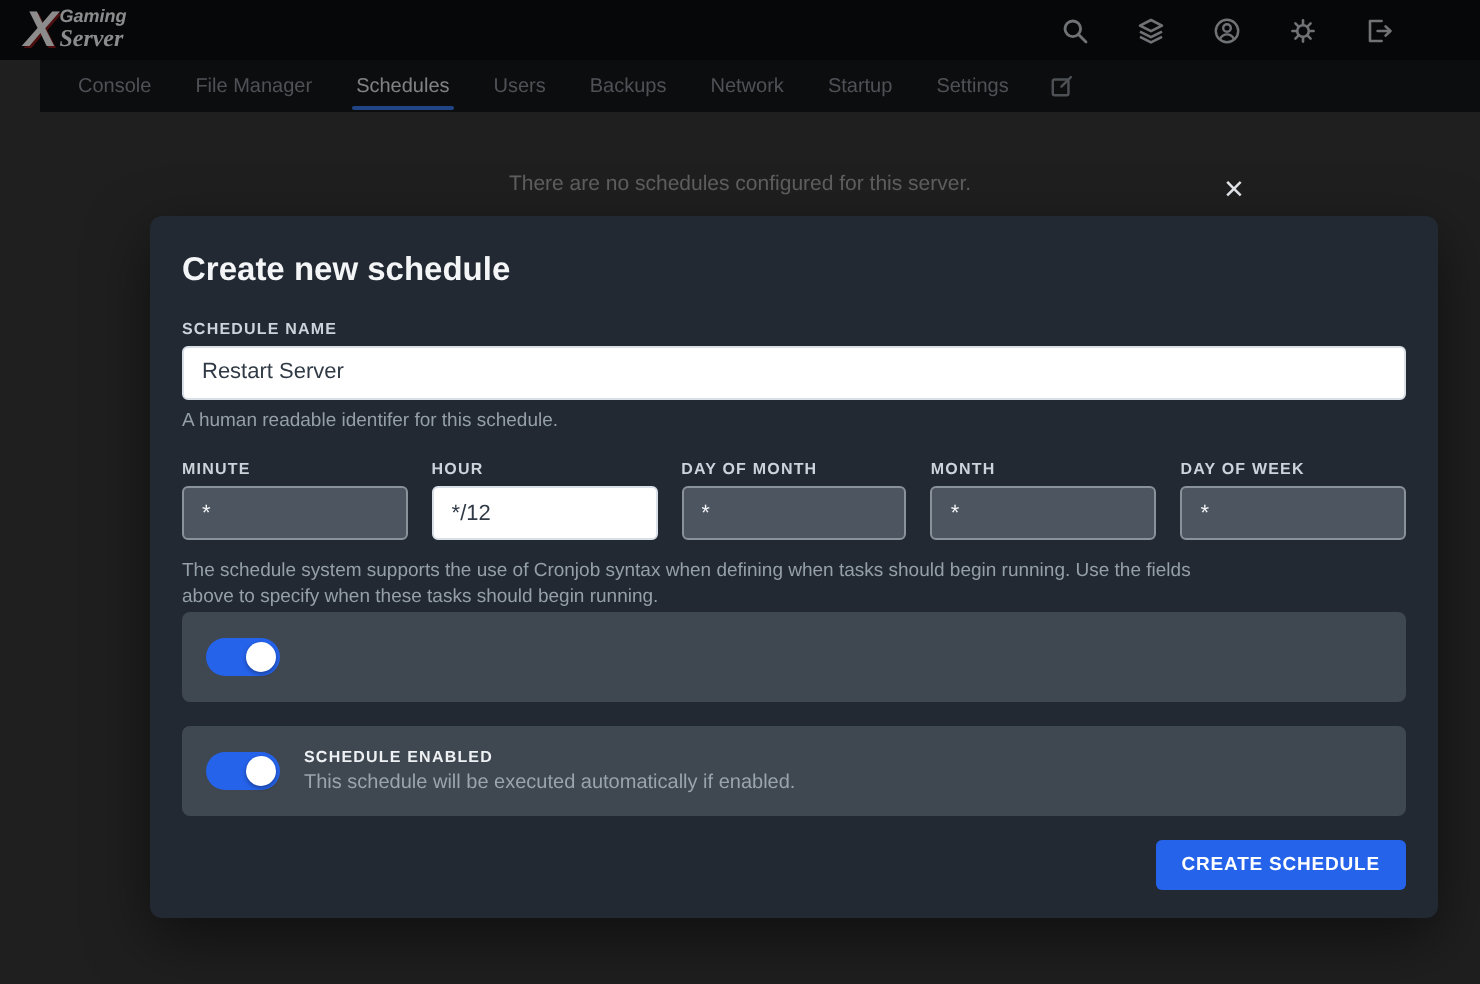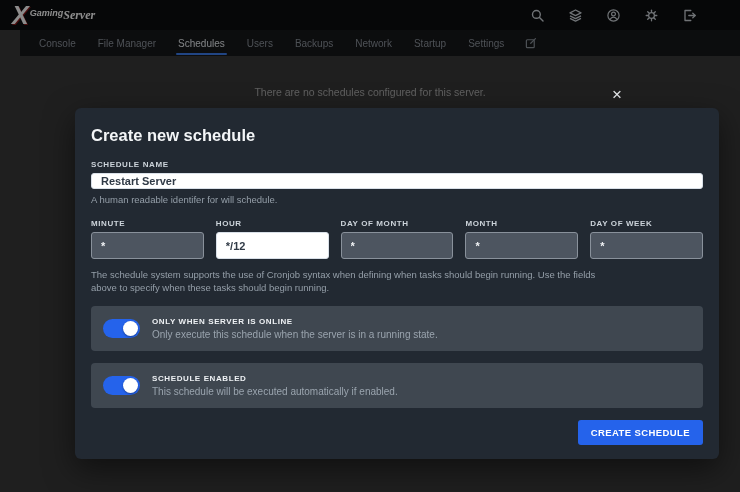--- a/index.html
+++ b/index.html
@@ -16,21 +16,21 @@
     height: 30px; background: #0c0e10;
     display: flex; align-items: center;
     padding: 0 44px 0 12px;
   }
   .logo { display: flex; align-items: center; cursor: pointer; }
   .logo-x {
     font-size: 25px; font-weight: bold; font-style: italic;
     color: #fff; line-height: 1; margin-right: 1px;
     text-shadow: 1px 1px 0 #8b1a1a;
   }
-  .logo-text { display: flex; flex-direction: row; justify-content: center; }
+  .logo-text { display: flex; flex-direction: column; justify-content: center; }
   .logo-line1 { font-size: 9px; font-weight: bold; font-style: italic; color: #fff; line-height: 1; }
   .logo-line2 { font-size: 12px; font-weight: bold; font-style: italic; color: #fff; line-height: 1.05; font-family: Liberation Serif, serif; }
   .topbar-icons { margin-left: auto; display: flex; gap: 25px; align-items: center; }
   .tb-icon { color: #ccd2d8; display: inline-flex; cursor: pointer; background: none; border: none; padding: 0; }
   .tb-icon svg { display: block; }
 
   
   .navbar {
     position: relative; z-index: 1;
     height: 26px; background: #17181b;
@@ -76,30 +76,30 @@
     box-shadow: 0 10px 30px rgba(0,0,0,.5);
   }
   .modal-title { color: #f3f5f7; font-size: 16.5px; font-weight: bold; margin-bottom: 15px; }
 
   .field-label {
     display: block; font-size: 8px; font-weight: bold; letter-spacing: .6px;
     color: #ccd3da; margin-bottom: 4px; text-transform: uppercase;
   }
   .tinput {
     width: 100%; height: 27px; border-radius: 3px; font-size: 11px;
-    padding: 0 9px; font-family: "Liberation Sans", sans-serif; outline: none; font-weight: bold;
+    padding: 0 9px; font-family: "Liberation Sans", sans-serif; outline: none;
   }
   .tinput.dark { background: #4d5560; border: 1px solid #89919b; color: #f2f4f6; }
   .tinput.light { background: #ffffff; border: 1px solid #d9e0e8; color: #303a46; }
   .help { font-size: 9.5px; color: #959fa9; line-height: 1.35; }
   .name-help { margin-top: 5px; margin-bottom: 13px; }
 
   .cron-row { display: flex; gap: 12px; }
   .cron-col { flex: 1; min-width: 0; }
-  .cron-help { margin-top: 10px; margin-bottom: 11px; max-width: 520px; }
+  .cron-help { margin-top: 10px; max-width: 520px; }
 
   .toggle-box {
     background: #3f4750; border-radius: 4px;
     display: flex; align-items: center; gap: 12px;
     padding: 9px 12px; margin-bottom: 12px; min-height: 45px;
   }
   .switch {
     position: relative; width: 37px; height: 19px; border-radius: 10px;
     background: #2563eb; flex-shrink: 0; cursor: pointer; border: none; display: inline-block;
   }
@@ -195,21 +195,21 @@
   <button class="btn-blue bg-create">CREATE SCHEDULE</button>
 
   <div class="overlay"></div>
   <button class="modal-close" aria-label="close">×</button>
 
   <section class="modal">
     <h2 class="modal-title">Create new schedule</h2>
 
     <label class="field-label">SCHEDULE NAME</label>
     <input class="tinput light" type="text" value="Restart Server" style="">
-    <p class="help name-help">A human readable identifer for will schedule.</p>
+    <p class="help name-help">A human readable identifer for this schedule.</p>
 
     <div class="cron-row">
       <div class="cron-col">
         <label class="field-label">MINUTE</label>
         <input class="tinput dark" type="text" value="*" style="">
       </div>
       <div class="cron-col">
         <label class="field-label">HOUR</label>
         <input class="tinput light" type="text" value="*/12" style="">
       </div>
@@ -226,24 +226,20 @@
         <input class="tinput dark" type="text" value="*" style="">
       </div>
     </div>
 
     <p class="help cron-help">The schedule system supports the use of Cronjob syntax when defining when tasks should begin running. Use the fields above to specify when these tasks should begin running.</p>
 
     <div class="toggle-box">
       <button class="switch" aria-checked="true">
           <span class="knob"></span>
         </button>
-      <div>
-        <div class="toggle-label">ONLY WHEN SERVER IS ONLINE</div>
-        <div class="toggle-desc">Only execute this schedule when the server is in a running state.</div>
-      </div>
     </div>
 
     <div class="toggle-box">
       <button class="switch" aria-checked="true">
           <span class="knob"></span>
         </button>
       <div>
         <div class="toggle-label">SCHEDULE ENABLED</div>
         <div class="toggle-desc">This schedule will be executed automatically if enabled.</div>
       </div>

